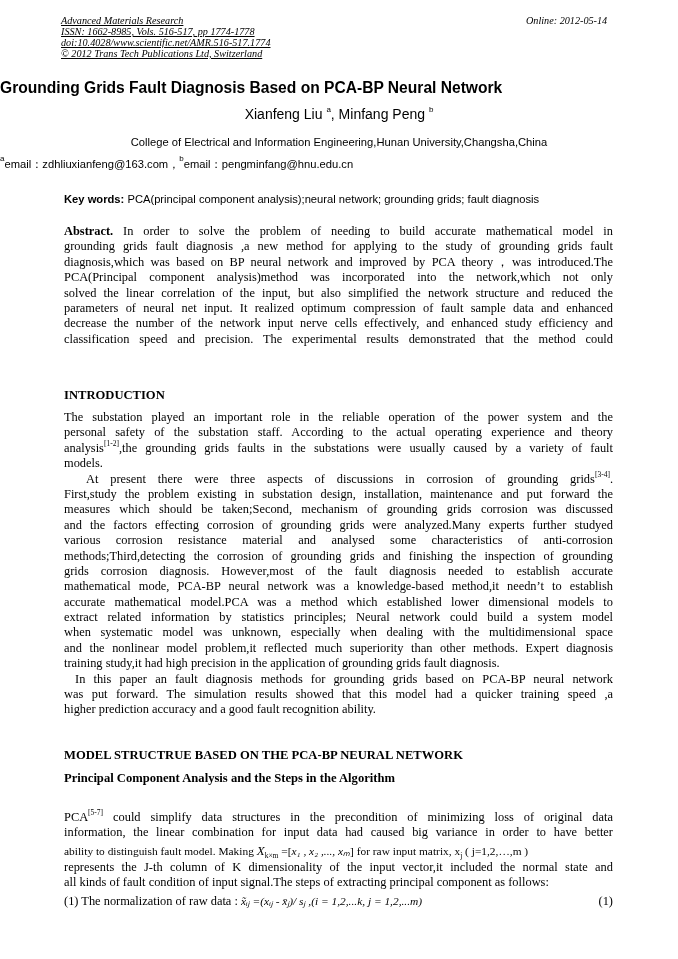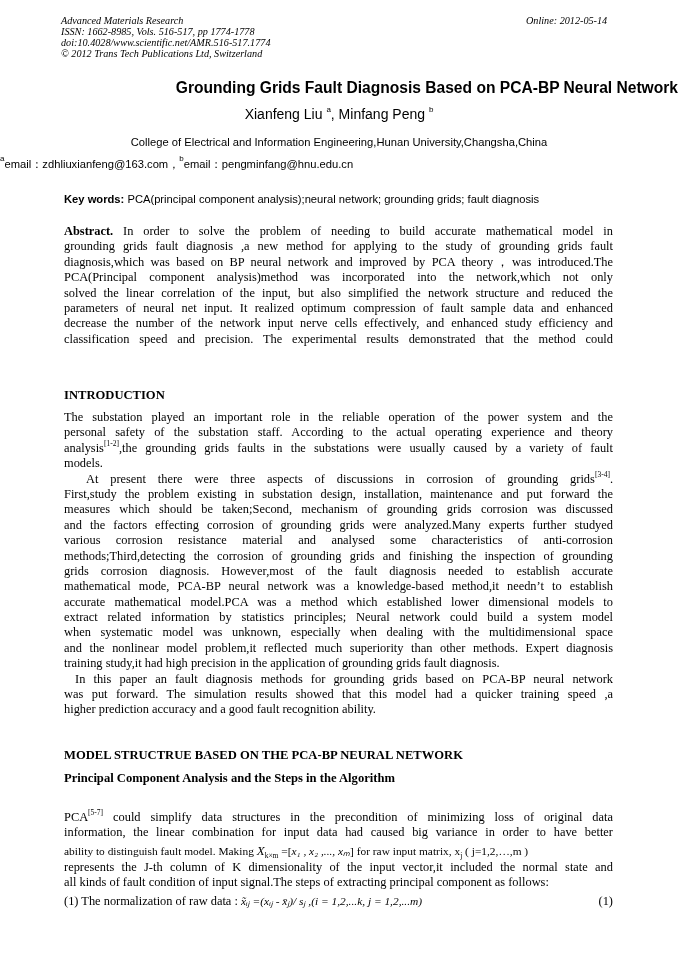--- a/index.html
+++ b/index.html
@@ -1,21 +1,21 @@
 <!DOCTYPE html>
 <html><head>
   <meta charset="utf-8">
   <style>
     html, body { margin:0; padding:0; background:#ffffff; }
     body { width:678px; height:959px; overflow:hidden; position:relative; color:#000; }
     .page { position:absolute; left:0; top:0; width:678px; height:959px; }
     .hdr-left { position:absolute; left:61px; top:15px; font-family:"Liberation Serif", serif; font-style:italic; font-size:10.2px; line-height:11px; }
-    .hdr-left div { white-space:nowrap; }
+    .hdr-left div { white-space:nowrap;text-decoration:underline; }
     .hdr-right { position:absolute; left:526px; top:15px; font-family:"Liberation Serif", serif; font-style:italic; font-size:10.2px; line-height:11px; white-space:nowrap; }
-    .title { position:absolute; left:0; width:678px; top:79px; text-align:right; font-family:"Liberation Sans", sans-serif; font-weight:bold; font-size:15.6px; line-height:18px; }
+    .title { position:absolute; left:0; width:678px; top:79px; text-align:left; font-family:"Liberation Sans", sans-serif; font-weight:bold; font-size:15.6px; line-height:18px; }
     .authors { position:absolute; left:0; width:678px; top:105px; text-align:center; font-family:"Liberation Sans", sans-serif; font-size:14px; line-height:18px; }
     .authors sup, .emails sup { font-size:8px; vertical-align:7px; line-height:0; }
     .affil { position:absolute; left:0; width:678px; top:135px; text-align:center; font-family:"Liberation Sans", sans-serif; font-size:11.2px; line-height:14px; }
     .emails { position:absolute; left:0; width:678px; top:157px; font-family:"Liberation Sans", sans-serif; font-size:11.2px; line-height:14px; }
     .keywords { position:absolute; left:64px; top:192px; font-family:"Liberation Sans", sans-serif; font-size:11.2px; line-height:14px; white-space:nowrap; }
     .keywords b { font-weight:bold; }
     .body-text { position:absolute; left:64px; width:549px; font-family:"Liberation Serif", serif; font-size:12.4px; line-height:15.4px; text-align:justify; }
     .line { display:block; text-align:justify; text-align-last:justify; white-space:nowrap; height:15.4px; overflow:visible; }
     .line.last { text-align-last:left; }
     .line.indent { padding-left:22px; }

